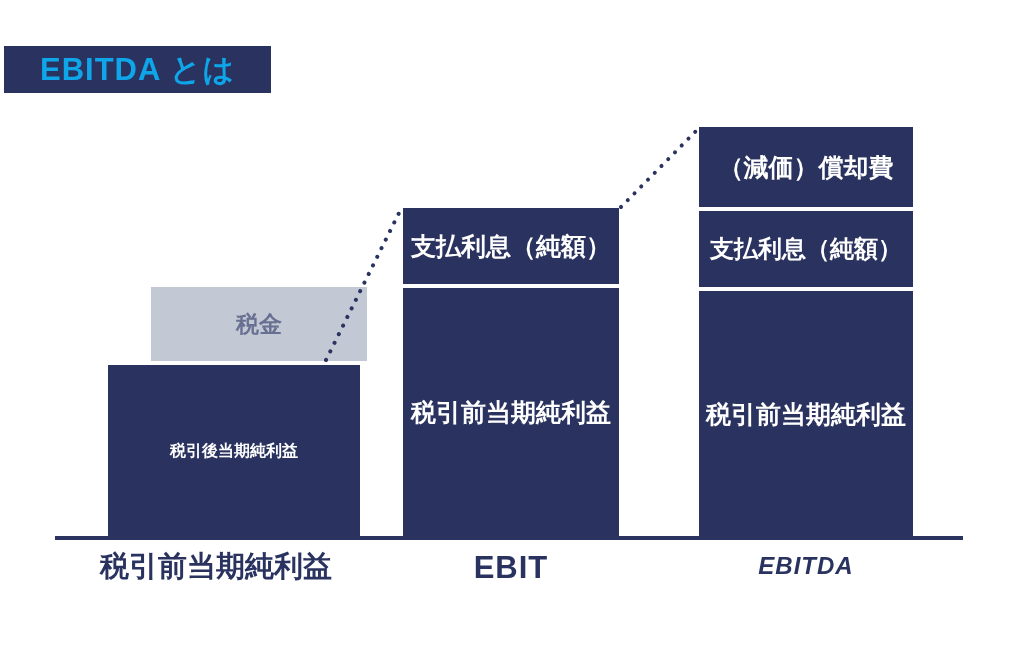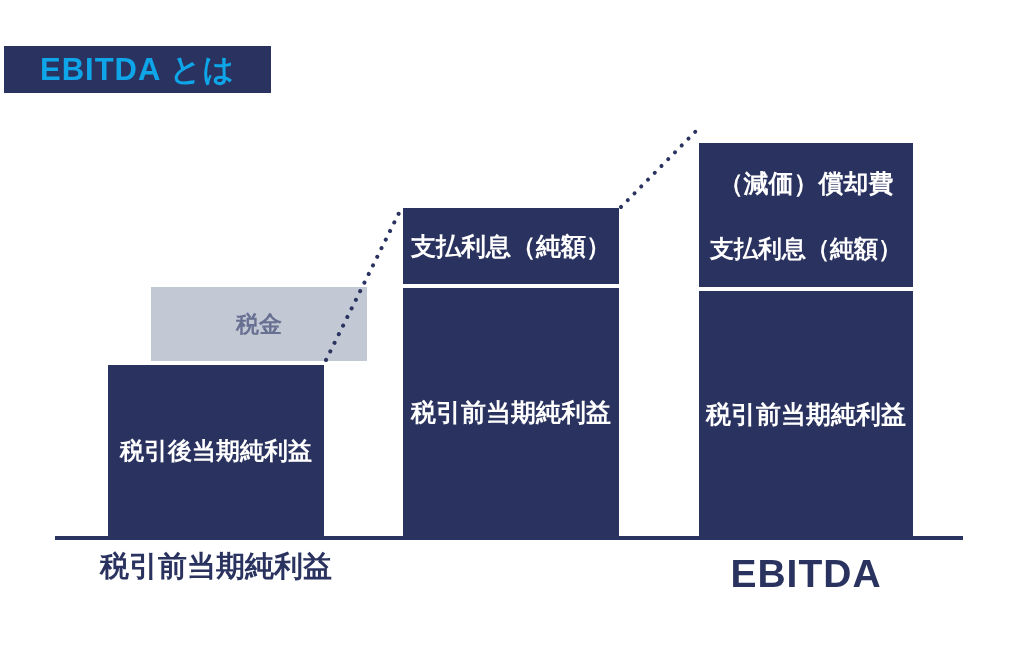--- a/index.html
+++ b/index.html
@@ -21,39 +21,39 @@
     position:absolute;
     display:flex;align-items:center;justify-content:center;
     box-sizing:border-box;
     font-weight:700;
     text-align:center;
   }
   .segment.navy{background:#2a335f;color:#ffffff;}
   .segment.gray{background:#c3c8d5;color:#677091;margin-left:43px;}
   
   .b1-gray{left:108px;top:287px;width:216px;height:74px;font-size:23px;}
-  .b1-navy{left:108px;top:365px;width:216px;height:172px;font-size:24px;}
+  .b1-navy{left:108px;top:365px;width:252px;height:172px;font-size:16px;}
   
   .b2-int {left:403px;top:208px;width:216px;height:76px;font-size:25px;}
   .b2-main{left:403px;top:288px;width:216px;height:249px;font-size:25px;}
   
-  .b3-dep {left:699px;top:127px;width:214px;height:80px;font-size:25px;margin-top:16px;}
+  .b3-dep {left:699px;top:127px;width:214px;height:80px;font-size:25px;}
   .b3-int {left:699px;top:211px;width:214px;height:76px;font-size:24px;}
   .b3-main{left:699px;top:291px;width:214px;height:246px;font-size:25px;}
   .baseline{
     position:absolute;left:55px;top:536px;width:908px;height:4px;
     background:#2a335f;
   }
   .axis-label{
     position:absolute;
     color:#2a335f;font-weight:700;text-align:center;
   }
   .al-1{left:86px; top:547px;width:260px;font-size:29px;}
   .al-2{left:403px;top:550px;width:216px;font-size:31px;letter-spacing:1px;}
-  .al-3{left:699px;top:552px;width:214px;font-size:39px;letter-spacing:1px;}
+  .al-3{left:699px;top:552px;width:214px;font-size:24px;letter-spacing:1px;font-style:italic;}
   .connector-layer{
     position:absolute;left:0;top:0;width:1024px;height:654px;
     pointer-events:none;
   }
 </style>
 </head>
 <body>
 
 <div id="canvas">
 
@@ -84,15 +84,16 @@
   </div>
 
   <svg class="connector-layer" viewBox="0 0 1024 654">
     <line x1="326" y1="360" x2="399" y2="213" stroke="#2a335f" stroke-width="4" stroke-linecap="round" stroke-dasharray="0.1 9.5"></line>
     <line x1="621" y1="207" x2="696" y2="131" stroke="#2a335f" stroke-width="4" stroke-linecap="round" stroke-dasharray="0.1 9.5"></line>
   </svg>
 
   <div class="baseline"></div>
 
   <div class="axis-label al-1">税引前当期純利益</div>
+  <div class="axis-label al-2">EBIT</div>
   <div class="axis-label al-3">EBITDA</div>
 
 </div>
 
 </body></html>

